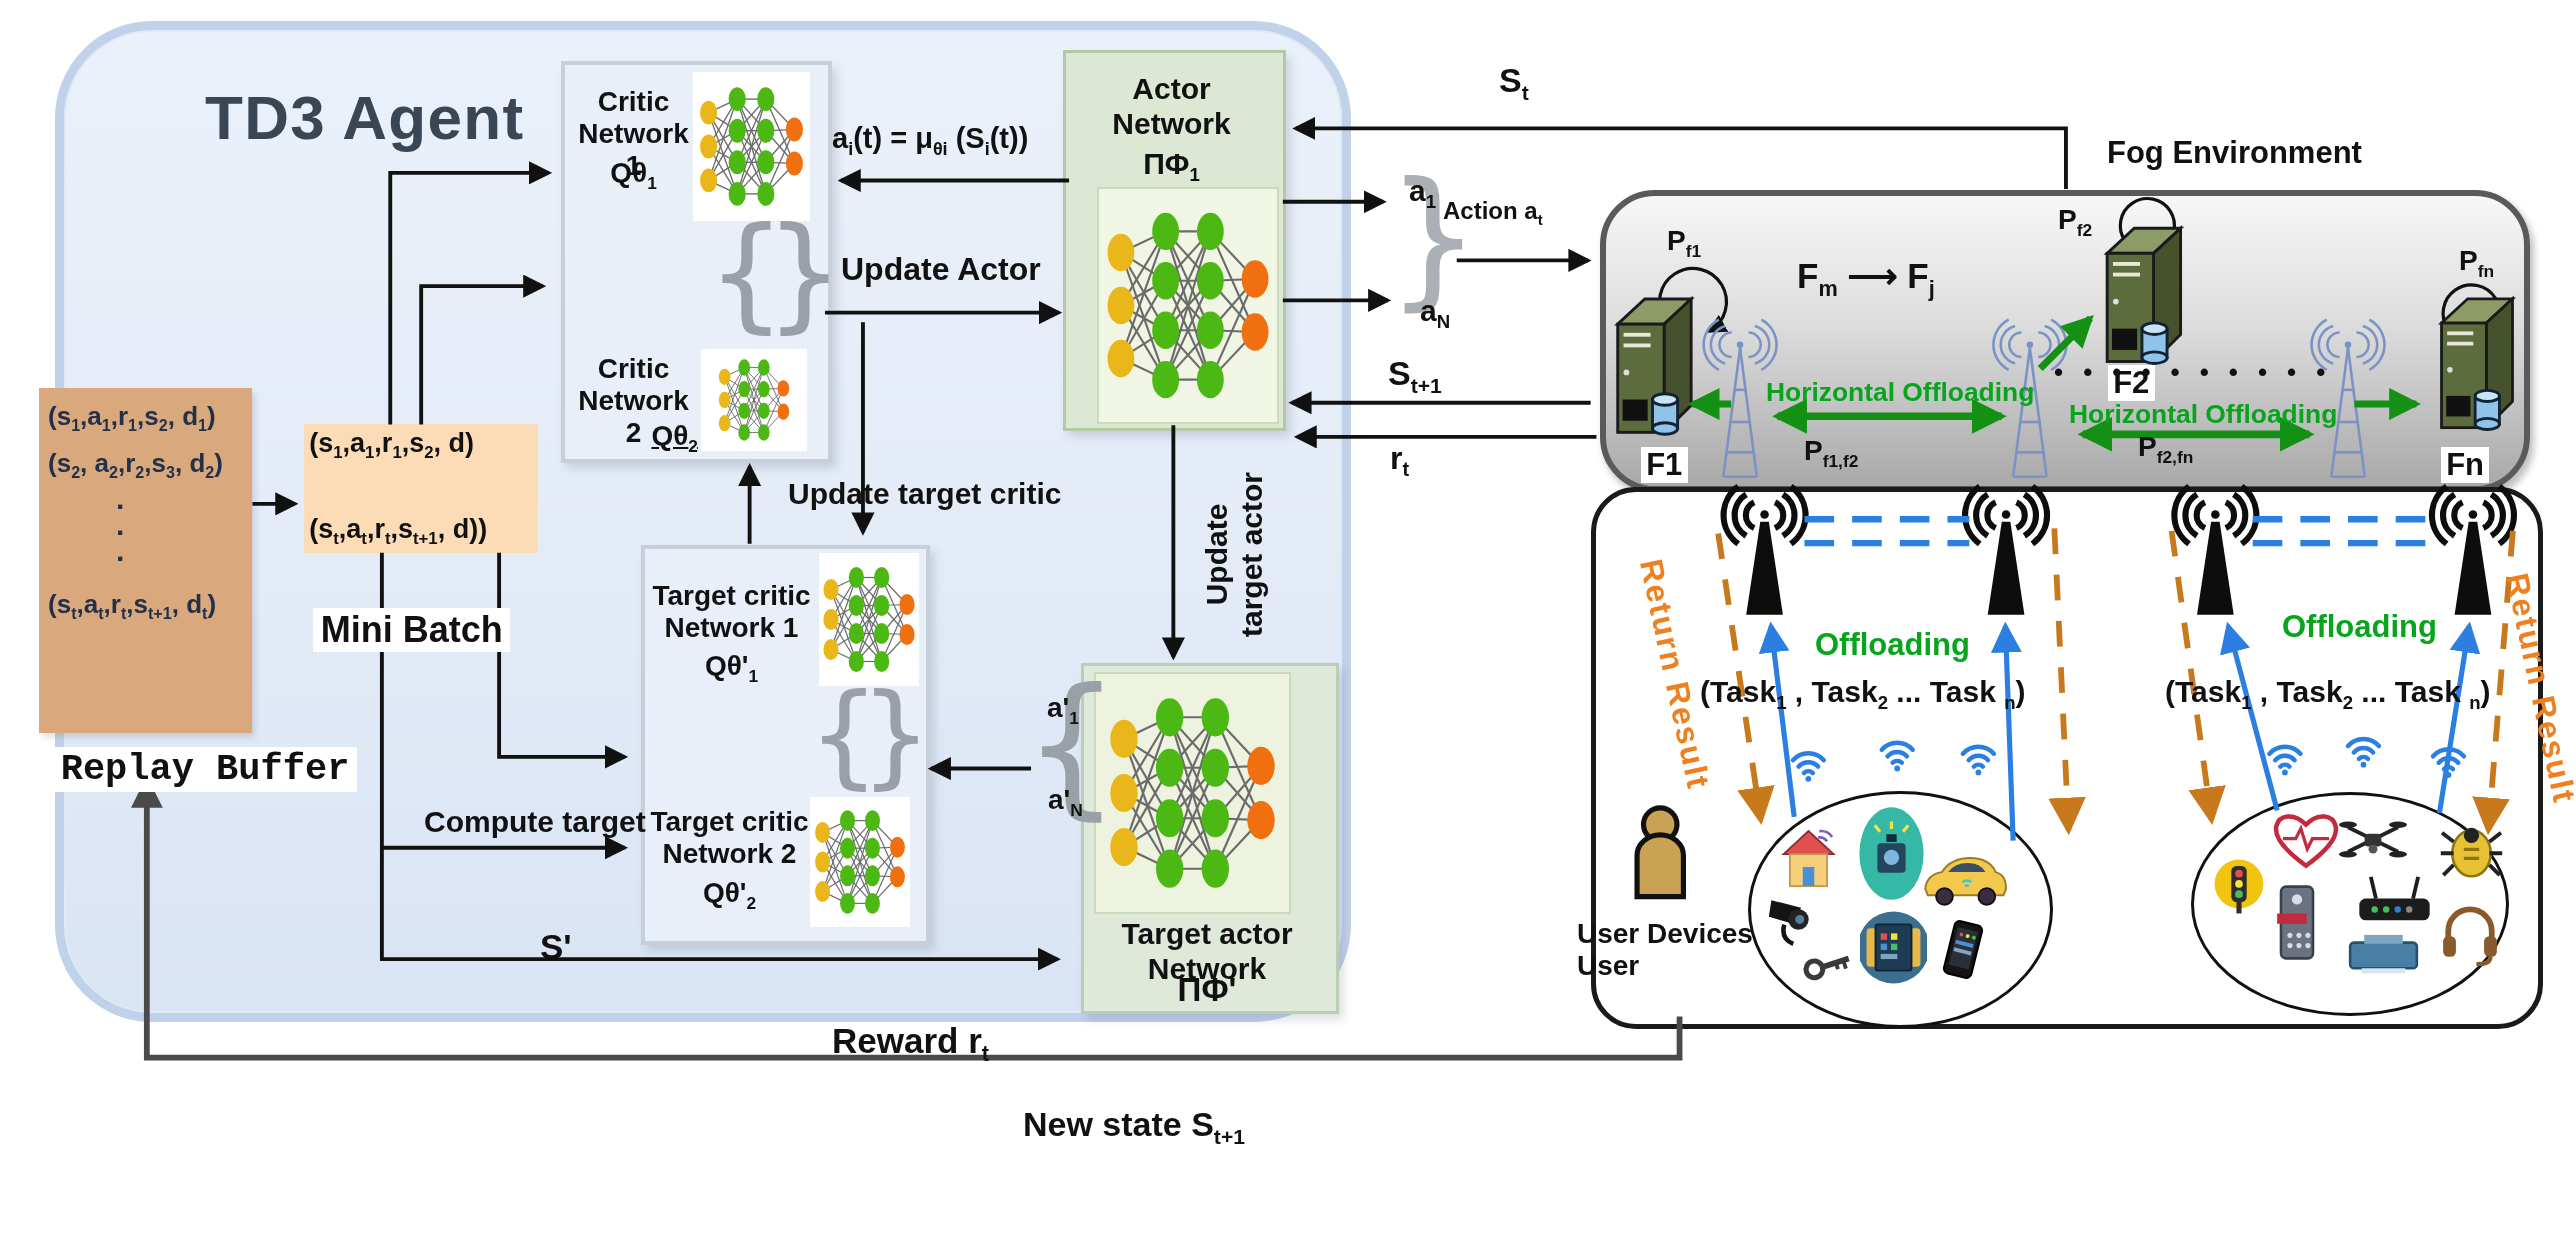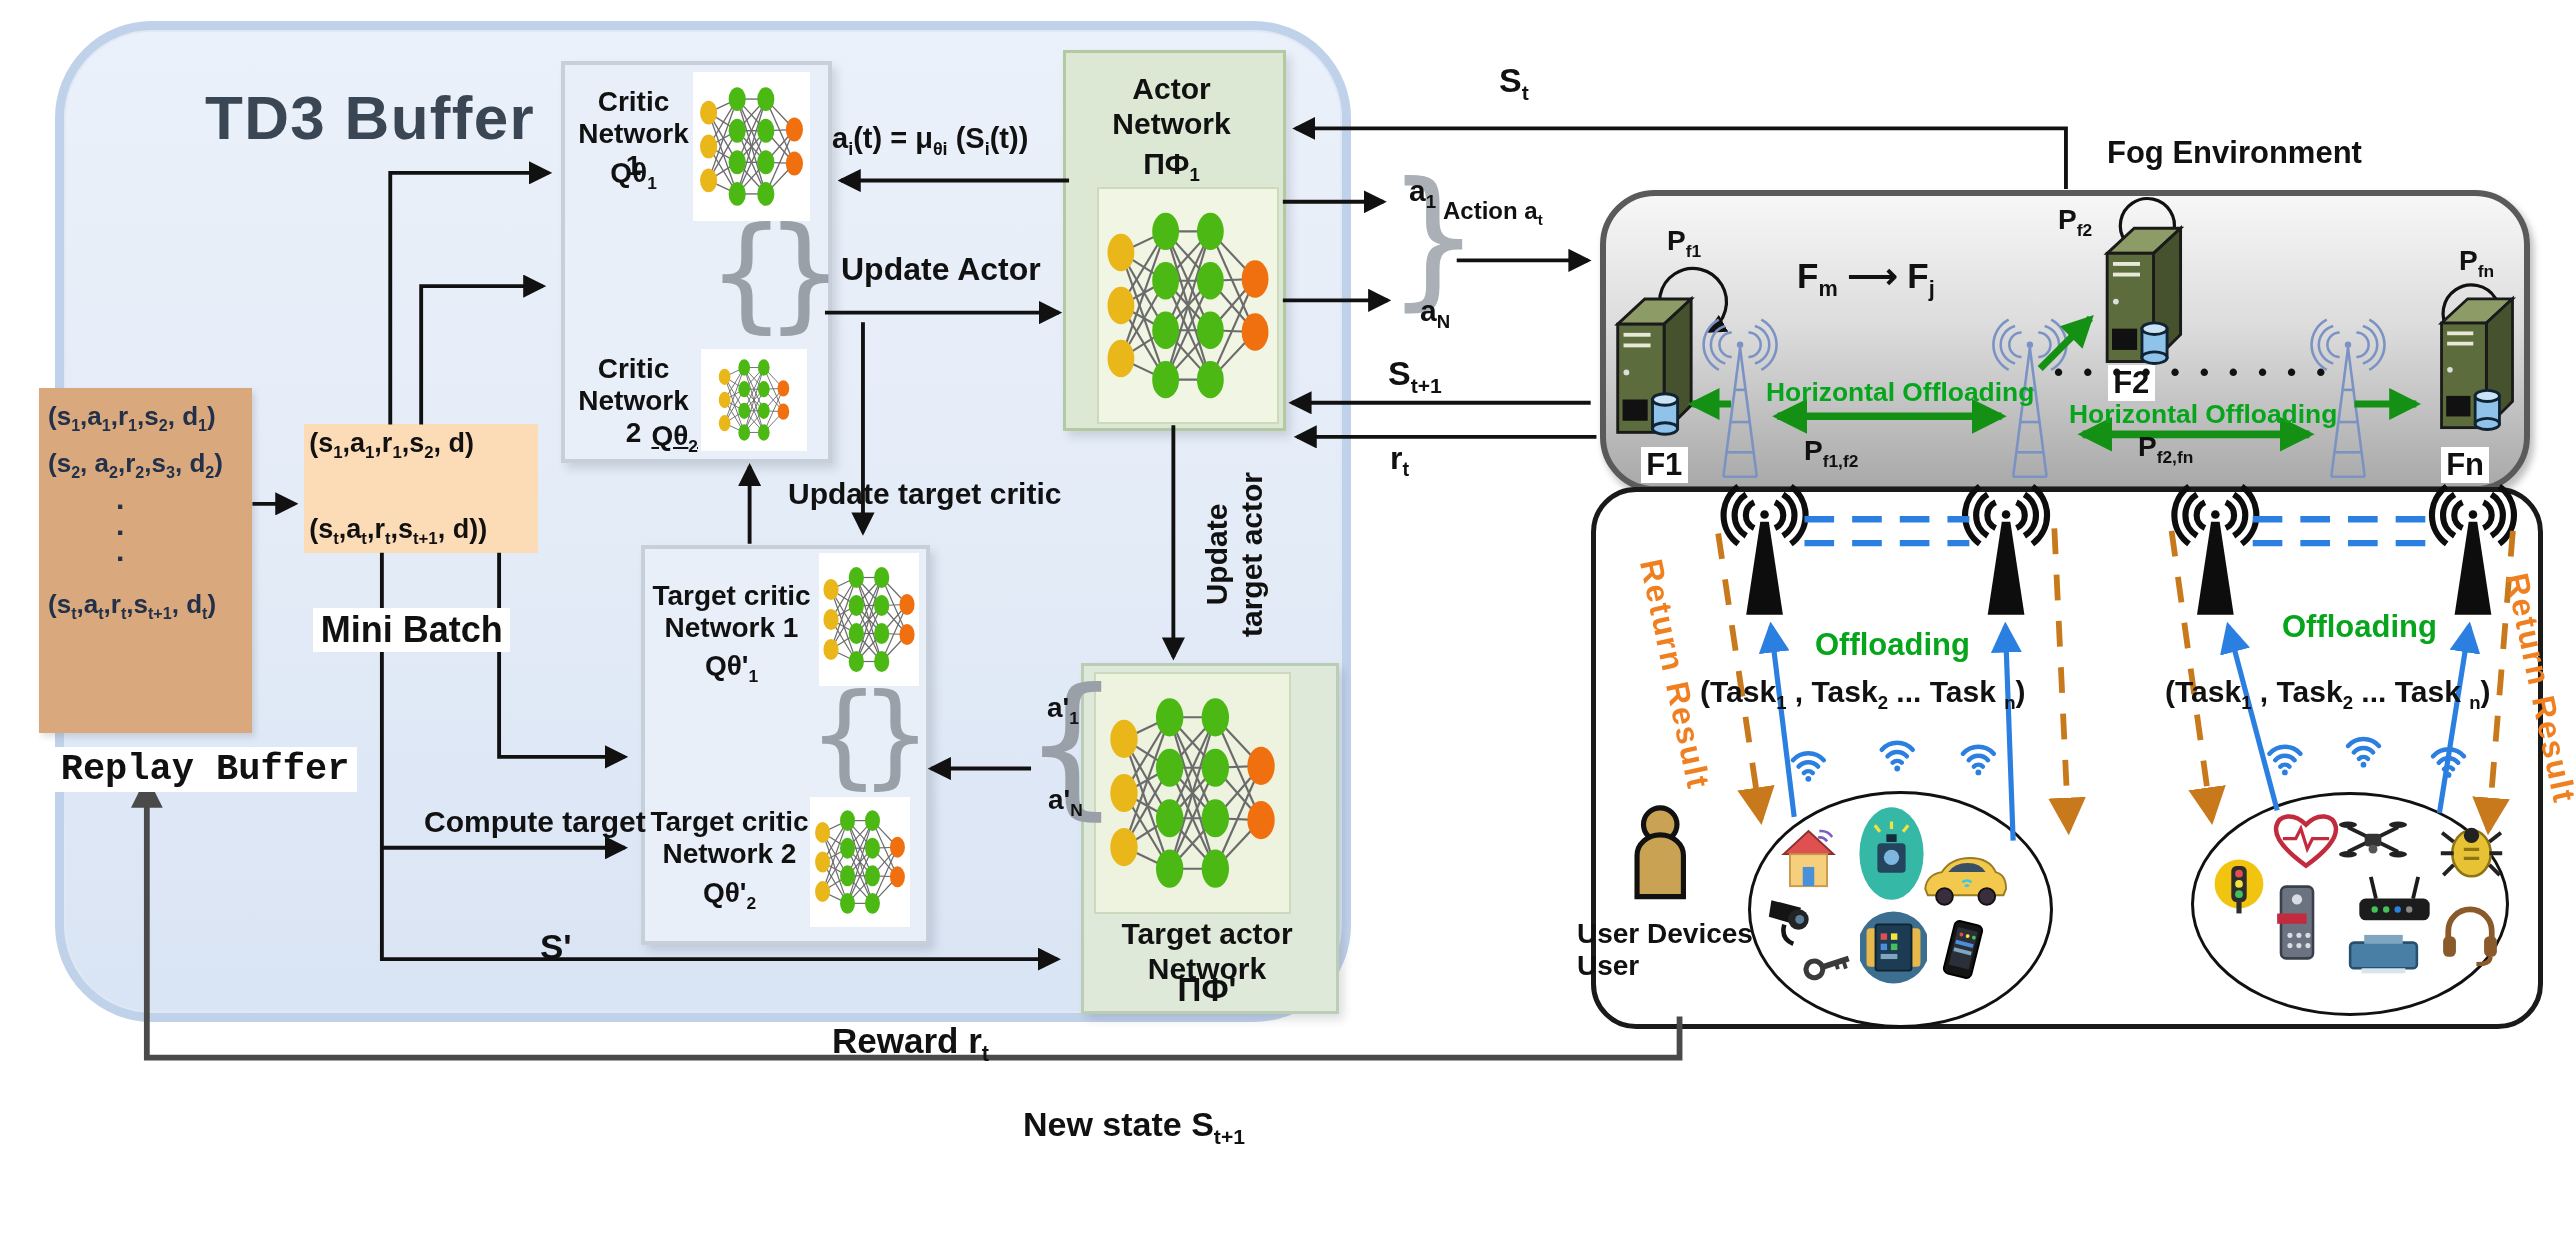--- a/index.html
+++ b/index.html
@@ -39,21 +39,21 @@
   svg{display:block;}
   #wires{position:absolute;left:0;top:0;z-index:50;pointer-events:none;}
   .dev{position:absolute;z-index:56;}
 </style>
 </head>
 <body>
 
 <div id="canvas">
 
   <div id="td3-box"></div>
-  <div class="lbl" style="left:205px;top:82px;font-size:62px;color:#3a4653;letter-spacing:1.3px;">TD3 Buffer</div>
+  <div class="lbl" style="left:205px;top:82px;font-size:62px;color:#3a4653;letter-spacing:1.3px;">TD3 Agent</div>
 
   <div id="replay-box">
     <div class="rb-entry">(s<sub>1</sub>,a<sub>1</sub>,r<sub>1</sub>,s<sub>2</sub>, d<sub>1</sub>)</div>
     <div class="rb-entry">(s<sub>2</sub>, a<sub>2</sub>,r<sub>2</sub>,s<sub>3</sub>, d<sub>2</sub>)</div>
     <div class="rb-dot">.</div>
     <div class="rb-dot">.</div>
     <div class="rb-dot">.</div>
     <div class="rb-entry" style="margin-top:30px;">(s<sub>t</sub>,a<sub>t</sub>,r<sub>t</sub>,s<sub>t+1</sub>, d<sub>t</sub>)</div>
   </div>
   <div class="lbl bgw" style="left:53px;top:747px;font-size:37px;font-family:Liberation Mono, monospace;">Replay Buffer</div>

